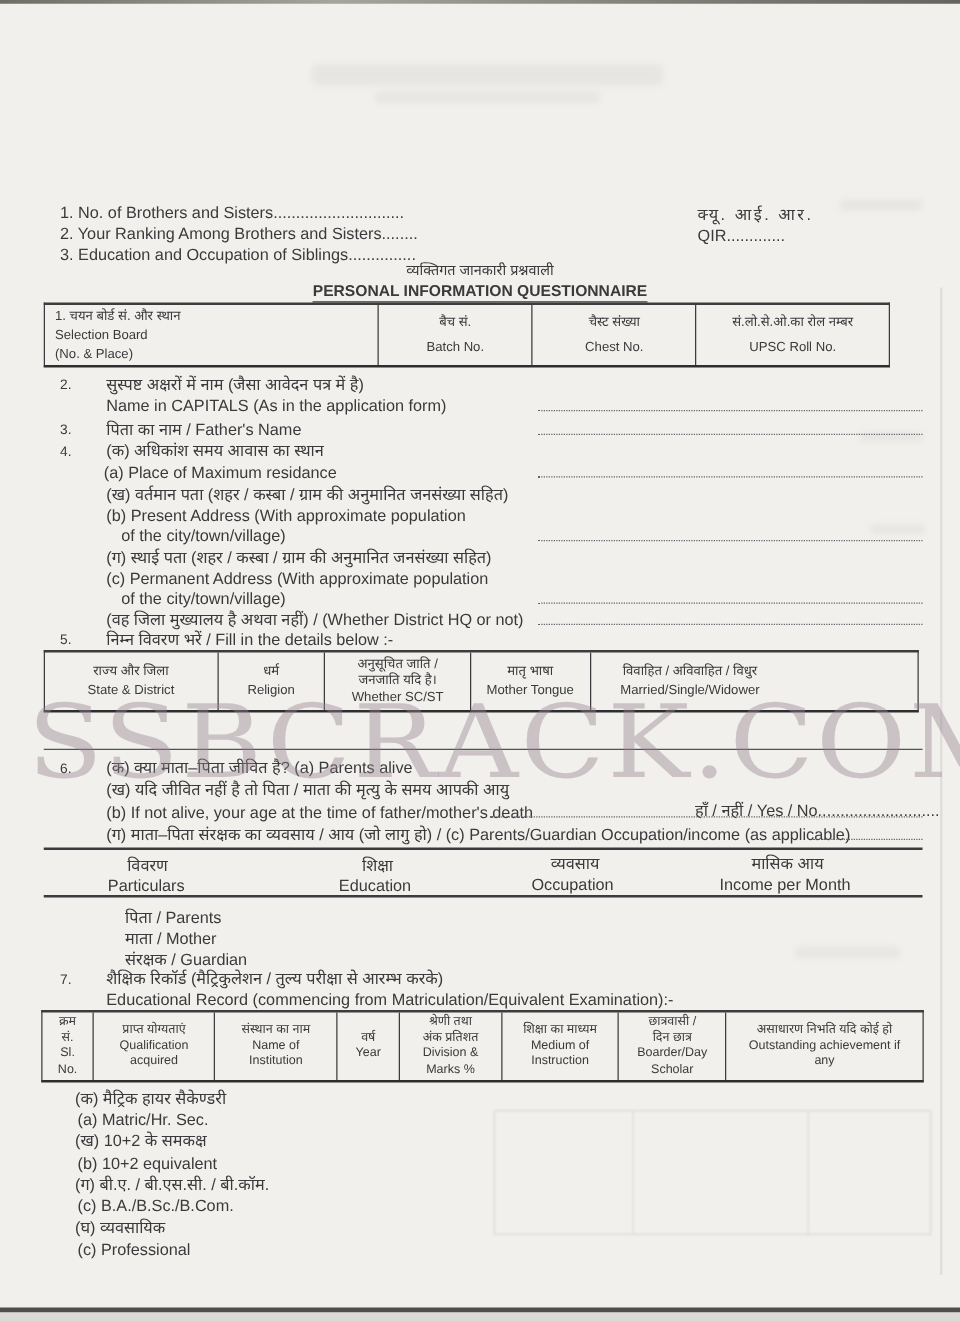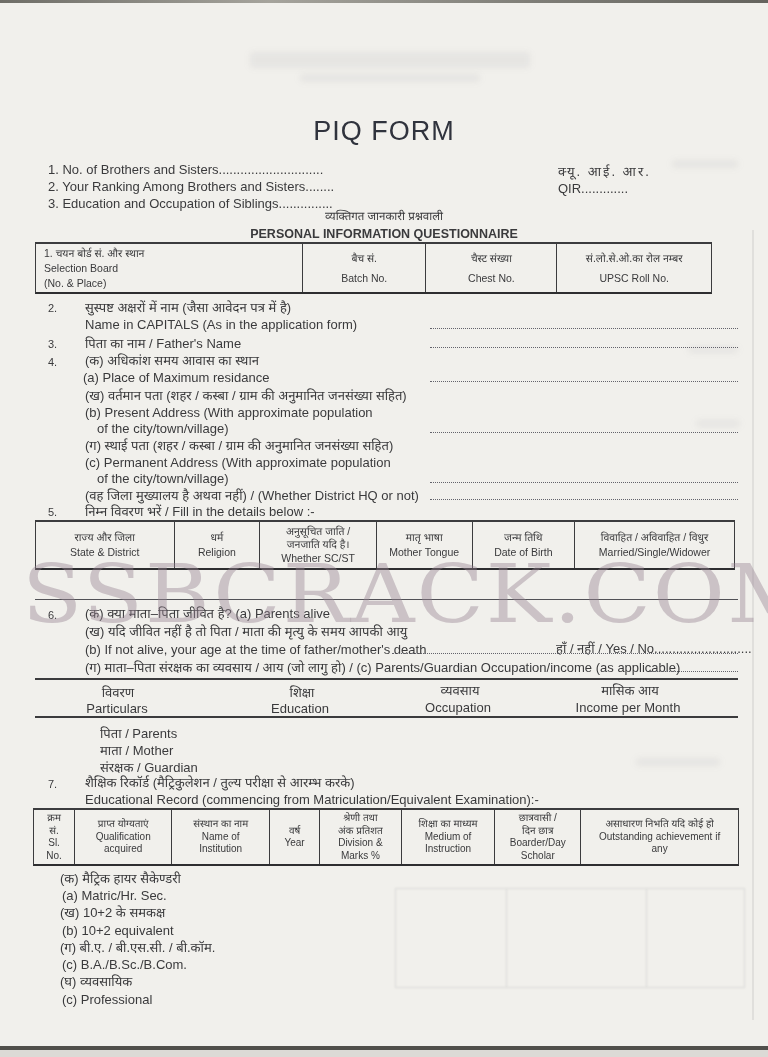--- a/index.html
+++ b/index.html
@@ -46,21 +46,20 @@
   <div class="smudge" style="left:300px;top:74px;width:180px;height:8px;"></div>
   <div class="smudge" style="left:672px;top:160px;width:66px;height:8px;"></div>
   <div class="smudge" style="left:688px;top:346px;width:50px;height:7px;"></div>
   <div class="smudge" style="left:696px;top:420px;width:44px;height:7px;"></div>
   <div class="smudge" style="left:636px;top:758px;width:84px;height:8px;"></div>
   <div class="ghost-table" style="left:395px;top:888px;width:348px;height:98px;">
     <div class="ghost-v" style="left:110px;"></div>
     <div class="ghost-v" style="left:250px;"></div>
   </div>
 
-  <div class="center" style="top:116px;font-size:27px;letter-spacing:1px;color:#30333d;">PIQ FORM</div>
 
   <div class="t" style="left:48px;top:163px;">1. No. of Brothers and Sisters.............................</div>
   <div class="t" style="left:48px;top:180px;">2. Your Ranking Among Brothers and Sisters........</div>
   <div class="t" style="left:48px;top:197px;">3. Education and Occupation of Siblings...............</div>
 
   <div class="t" style="left:558px;top:165px;letter-spacing:2px;">क्यू. आई. आर.</div>
   <div class="t" style="left:558px;top:182px;">QIR.............</div>
 
   <div class="center" style="top:208px;font-size:11.5px;">व्यक्तिगत जानकारी प्रश्नवाली</div>
   <div class="center" style="top:224px;">
@@ -125,24 +124,20 @@
     </div>
     <div class="cell" style="width:16.7%;line-height:13.5px;">
       <span>अनुसूचित जाति /</span>
       <span>जनजाति यदि है।</span>
       <span>Whether SC/ST</span>
     </div>
     <div class="cell" style="width:13.7%;">
       <span>मातृ भाषा</span>
       <span>Mother Tongue</span>
     </div>
-    <div class="cell" style="width:14.7%;">
-      <span>जन्म तिथि</span>
-      <span>Date of Birth</span>
-    </div>
     <div class="cell" style="width:22.9%;">
       <span>विवाहित / अविवाहित / विधुर</span>
       <span>Married/Single/Widower</span>
     </div>
   </div>
 
   <div class="watermark">SSBCRACK.COM</div>
 
   <div class="hline" style="left:35px;top:599px;width:703px;height:1.2px;background:#515156;"></div>
 

